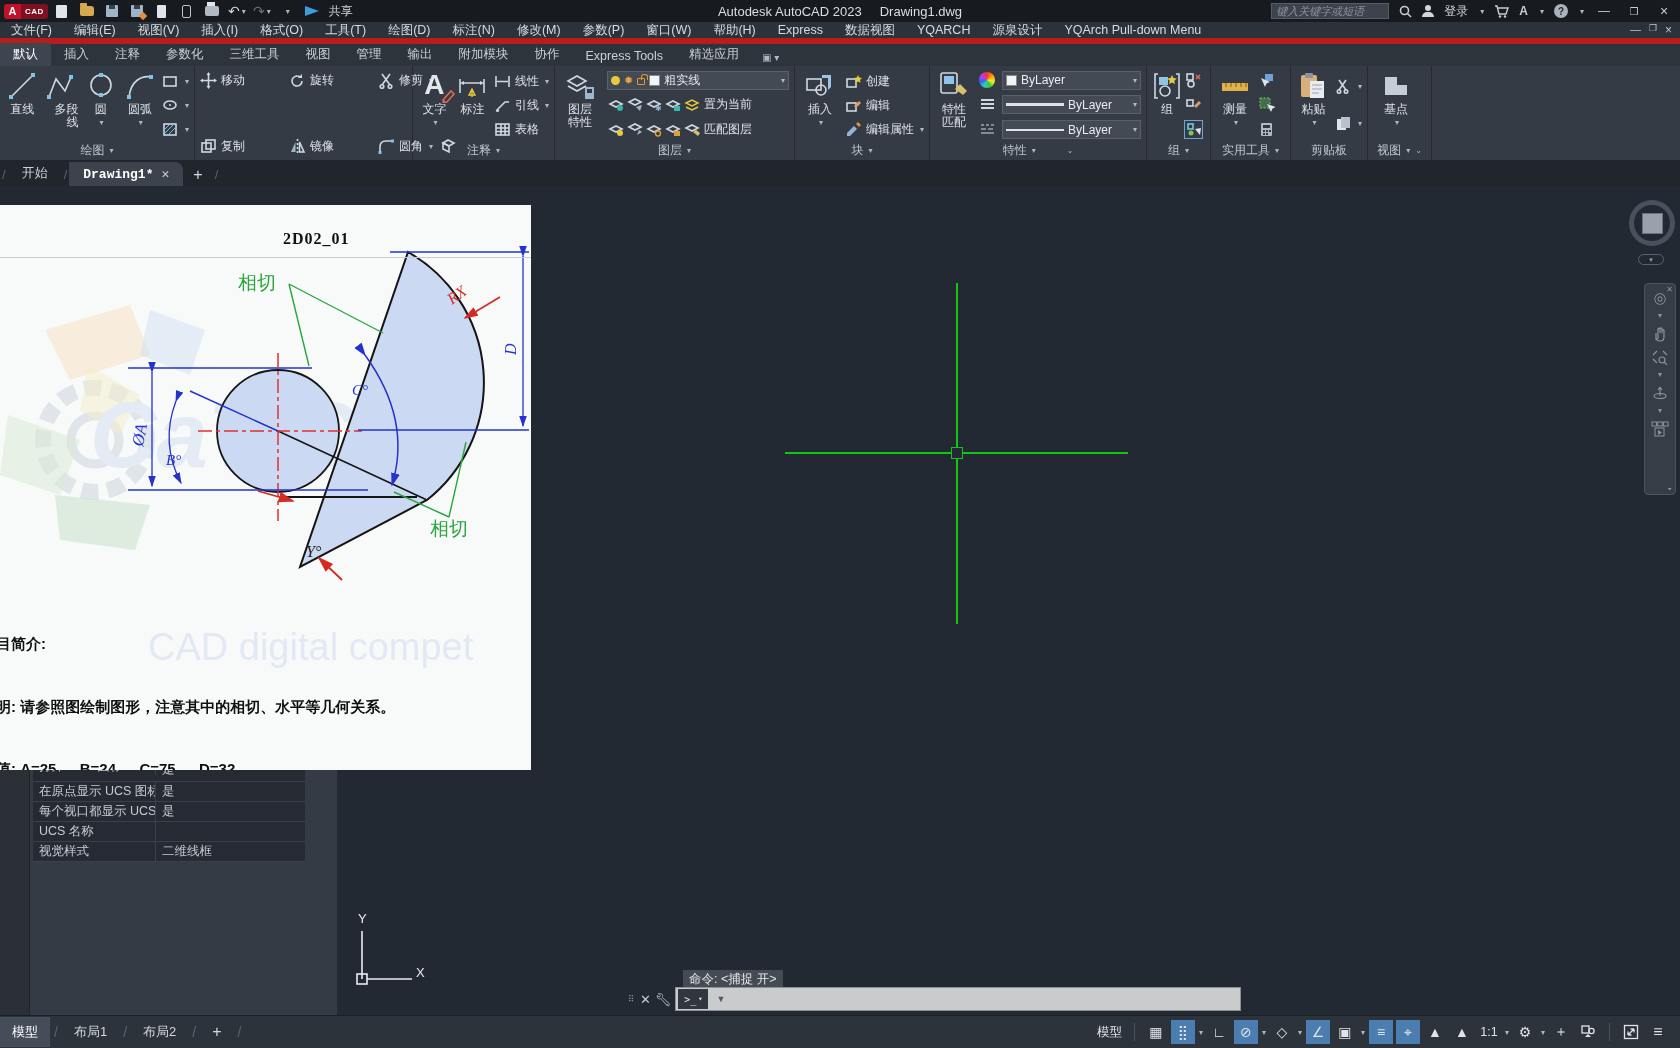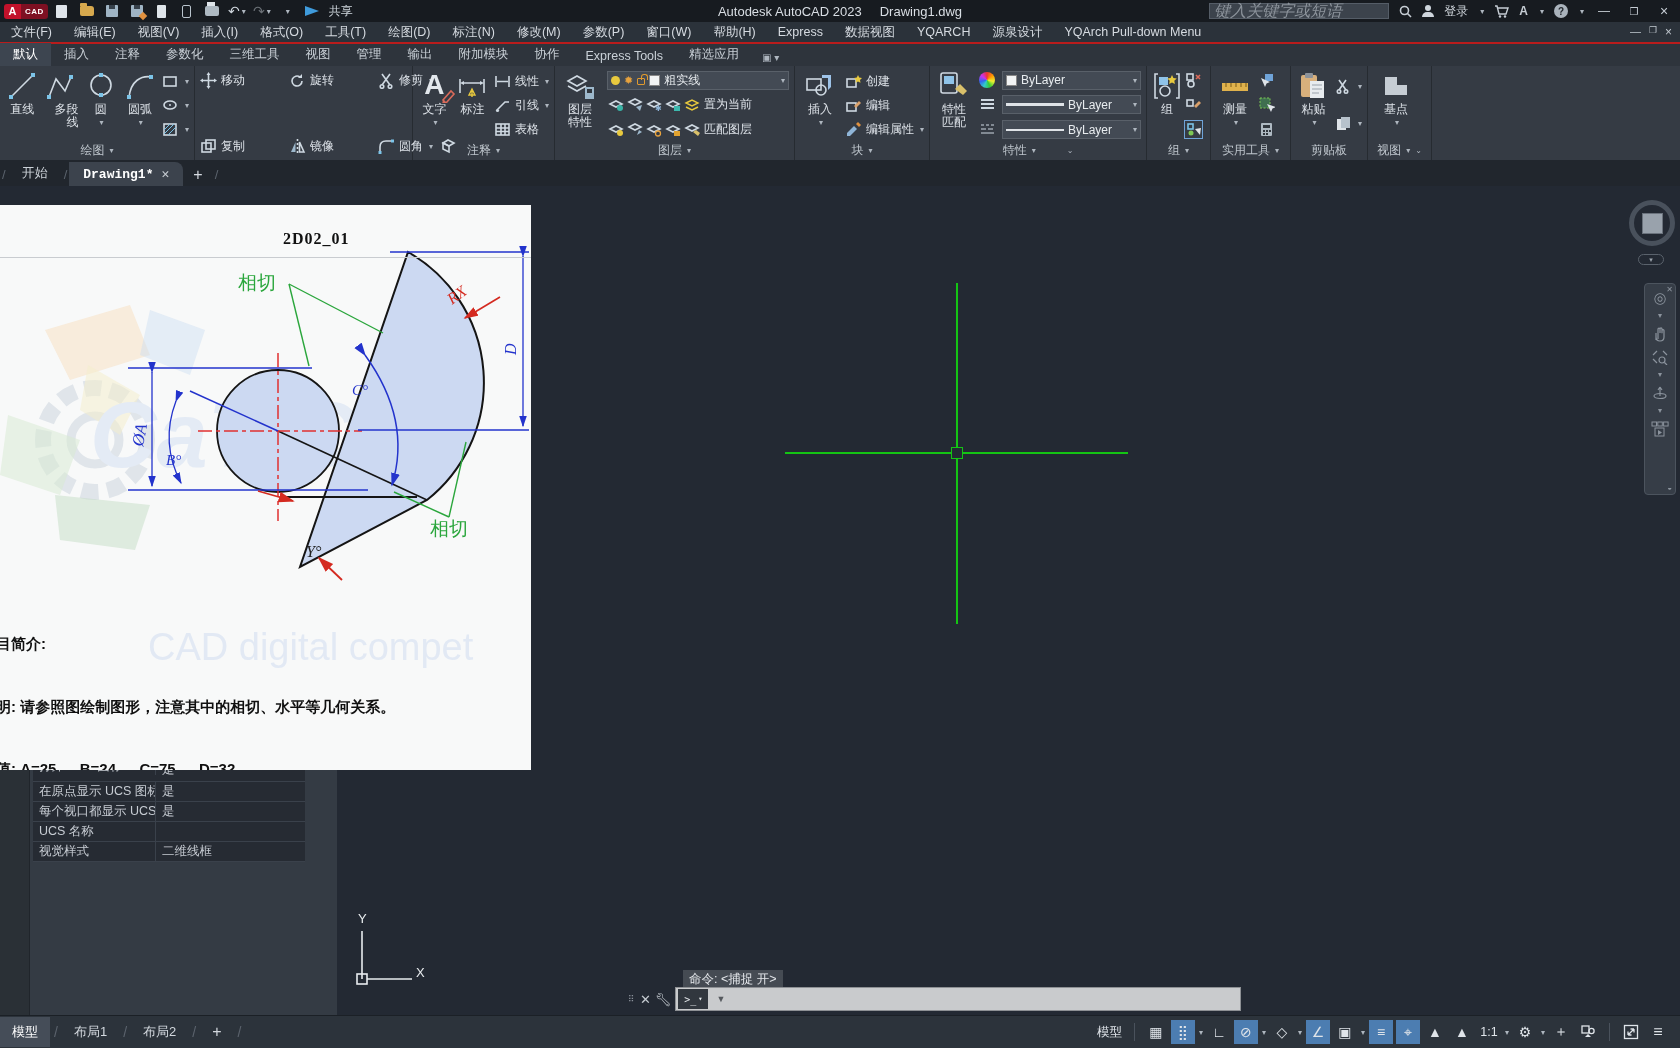--- a/index.html
+++ b/index.html
@@ -26,32 +26,32 @@
   .phone-ic { width:9px; height:13px; border:1.5px solid #b9c4cd; border-radius:2px; display:inline-block; position:relative; }
   .print-ic { width:14px; height:10px; background:#aeb9c2; border-radius:2px; position:relative; display:inline-block; }
   .print-ic::before{ content:""; position:absolute; top:-4px; left:2.5px; width:8px; height:4px; background:#dfe5ea; }
   .undo-g { color:#cfd6dd; font-size:14px; }
   .dim { opacity:.45; }
   .caret { color:#aeb6bf; font-size:8px; margin-left:2px; }
   .plane-ic{ width:0; height:0; border-style:solid; border-width:5px 0 5px 14px; border-color:transparent transparent transparent #3f9bdc; display:inline-block; }
   #tb-title { position:absolute; left:0; width:100%; text-align:center; font-size:13px; color:#d9dee4; pointer-events:none; }
   #tb-title b { font-weight:normal; margin-left:18px; }
   #tb-right { margin-left:auto; display:flex; align-items:center; gap:10px; padding-right:6px; }
-  #search-box { background:#3c434c; border:1px solid #555d67; width:180px; height:16px; color:#8d949c;
-    font-style:italic; font-size:16px; padding:0 4px; display:flex; align-items:center; }
+  #search-box { background:#3c434c; border:1px solid #555d67; width:118px; height:16px; color:#8d949c;
+    font-style:italic; font-size:11px; padding:0 4px; display:flex; align-items:center; }
   .win-btn { width:20px; text-align:center; color:#c6cdd4; font-size:12px; }
   .person-ic{ display:inline-block; width:12px; height:12px; position:relative; }
   .person-ic::before{ content:""; position:absolute; top:0; left:3px; width:6px; height:6px; border-radius:50%; background:#cfd6dd; }
   .person-ic::after{ content:""; position:absolute; bottom:0; left:0; width:12px; height:5px; border-radius:5px 5px 0 0; background:#cfd6dd; }
   .circle-q { width:14px; height:14px; border-radius:50%; background:#aab3bc; color:#23282e; font-size:10px; font-weight:bold;
     display:inline-flex; align-items:center; justify-content:center; }
 
   
   #menubar { position:absolute; top:22px; left:0; width:1680px; height:22px; background:#2b323a;
-    display:flex; align-items:center; color:#d6dbe1; font-size:12.5px; border-bottom:2px solid #b91c1c; }
+    display:flex; align-items:center; color:#d6dbe1; font-size:12.5px; border-bottom:6px solid #b91c1c; }
   #menubar .mi { padding:0 11px; height:100%; display:flex; align-items:center; white-space:nowrap; }
   #menubar .mwin { margin-left:auto; display:flex; gap:8px; padding-right:8px; color:#c2c9d0; font-size:11px; }
 
   
   #ribbontabs { position:absolute; top:44px; left:0; width:1680px; height:22px; background:#2e343c;
     display:flex; align-items:flex-end; color:#c9d0d7; font-size:12.5px; }
   #ribbontabs .rt { padding:3px 13px; white-space:nowrap; }
   #ribbontabs .rt.active { background:#3d4550; color:#fff; }
   .rib-min { margin-left:10px; color:#aeb6bf; font-size:10px; padding-bottom:3px; }
 

